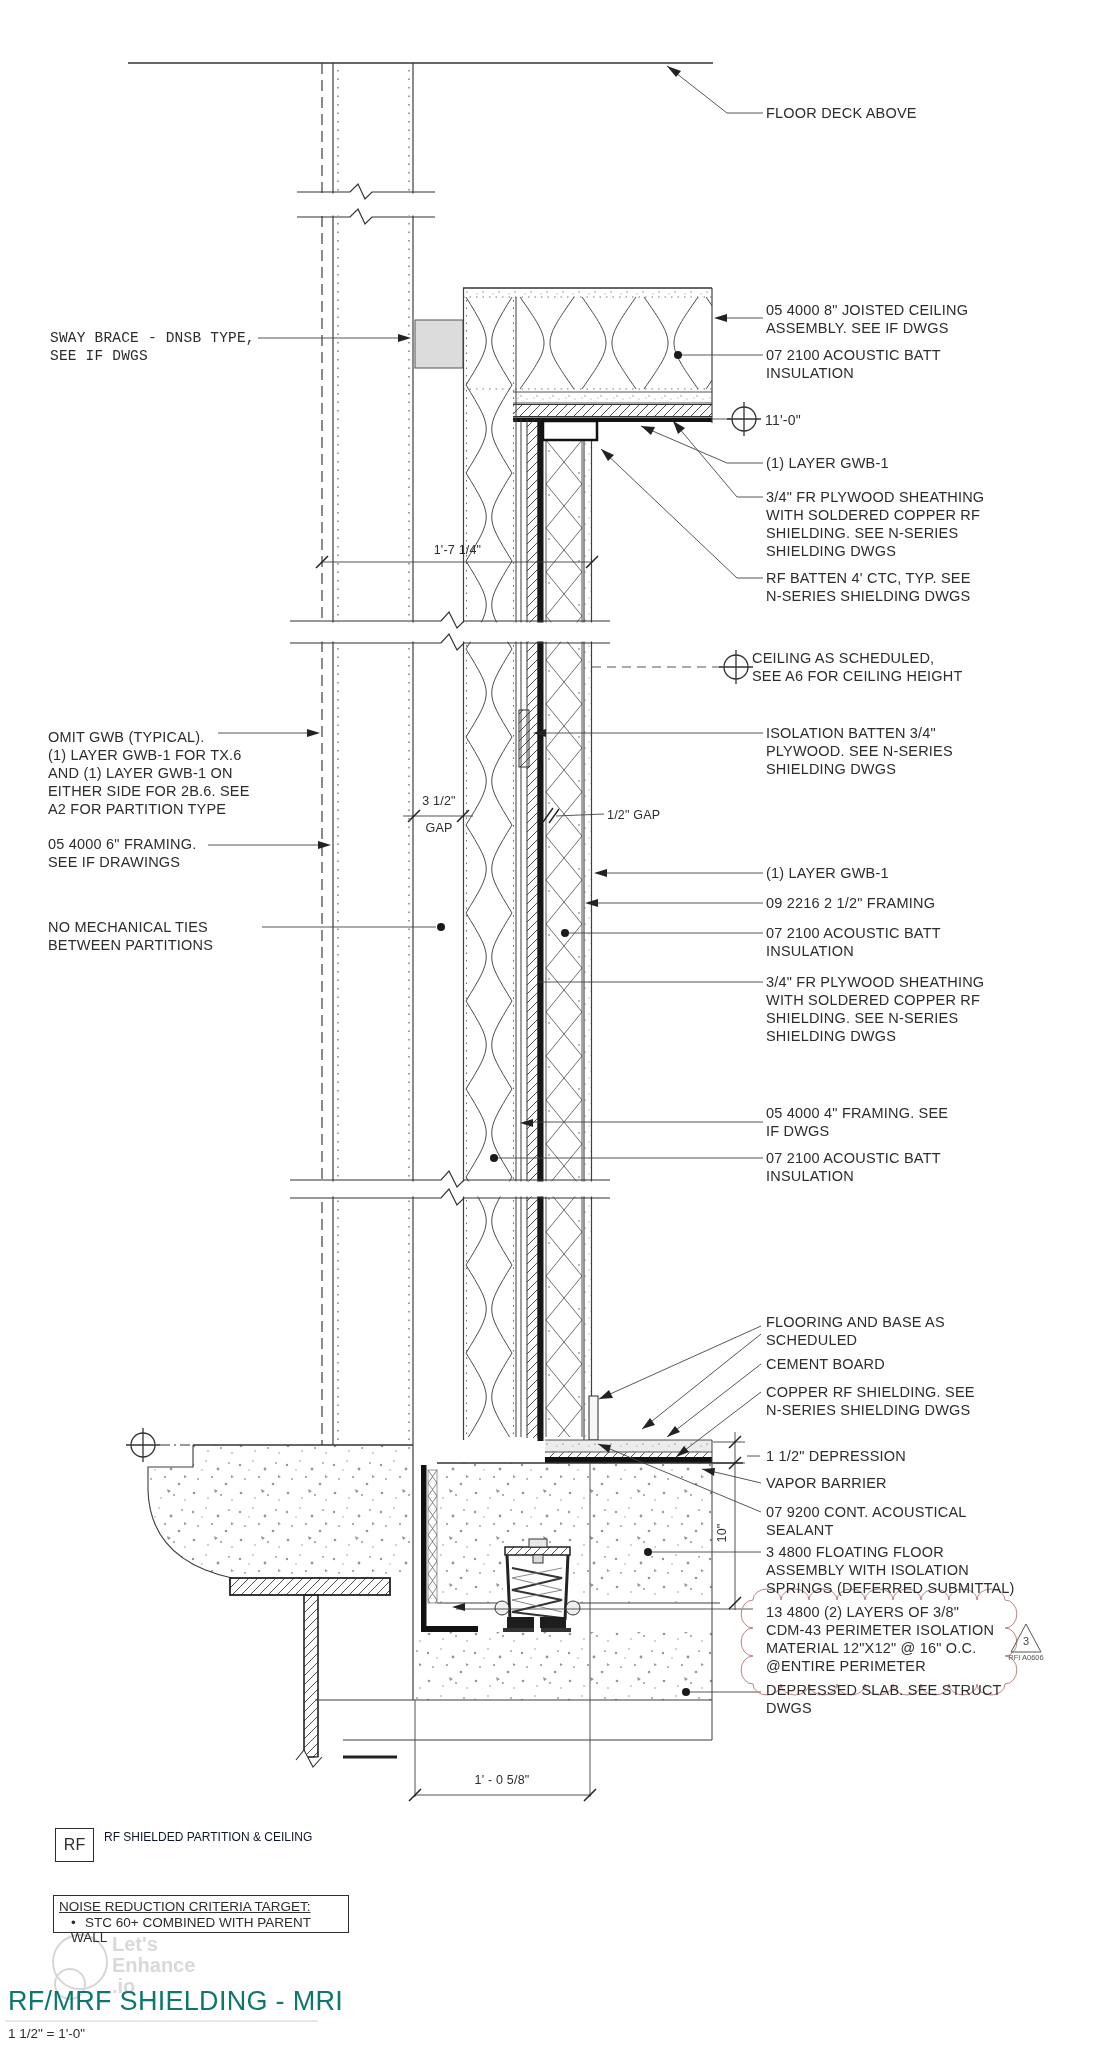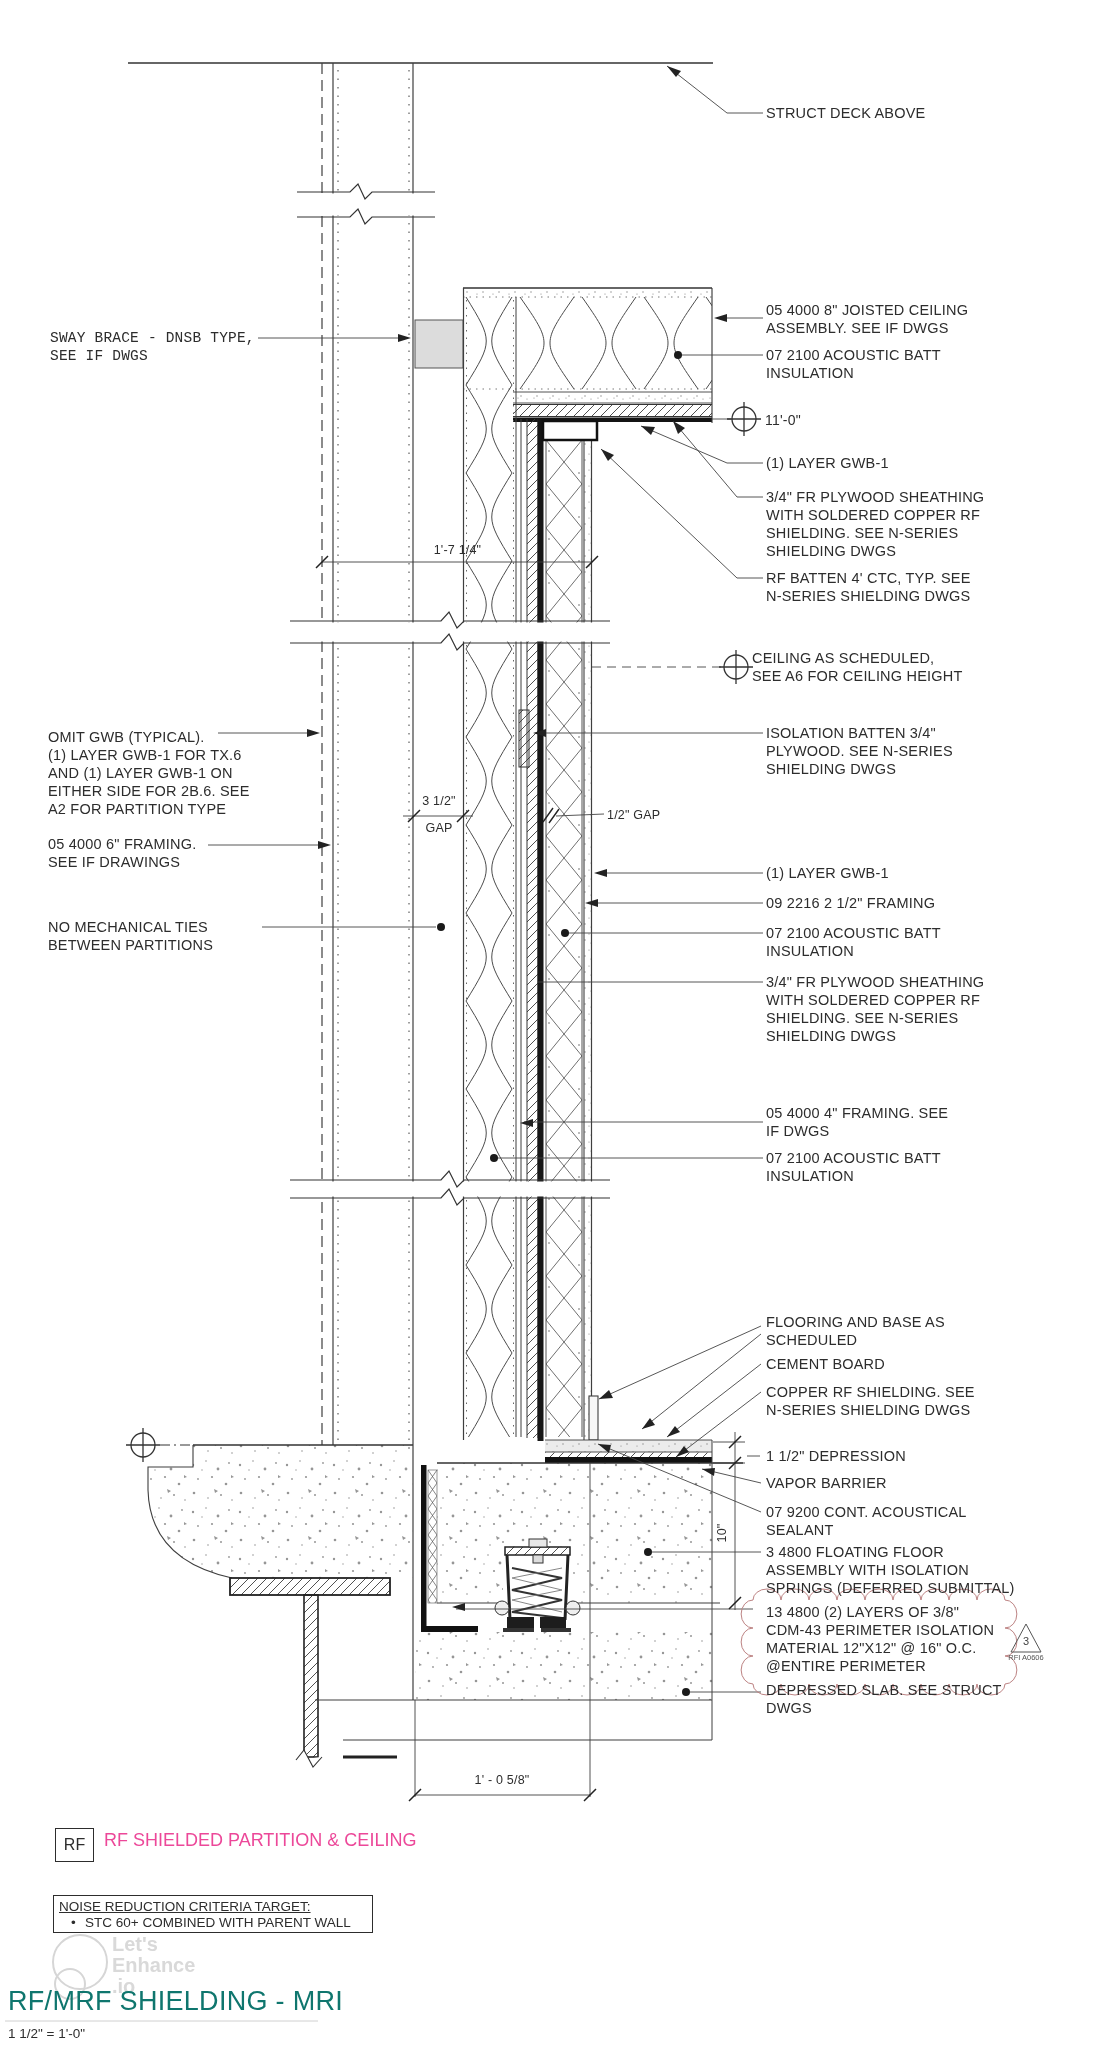--- a/index.html
+++ b/index.html
@@ -6,22 +6,22 @@
   #page{position:relative;width:1093px;height:2048px;background:#fff;overflow:hidden;
         font-family:"Liberation Sans",sans-serif;}
   svg{position:absolute;left:0;top:0;}
   .ann{position:absolute;font:14.5px/18px "Liberation Sans",sans-serif;color:#2d2d2d;
        white-space:pre-line;letter-spacing:.2px;}
   .dim{font-size:12.5px;color:#2d2d2d;}
   .ctr{text-align:center;}
   .rot{transform:rotate(-90deg);transform-origin:center center;}
   .rf-box{position:absolute;left:55px;top:1828px;width:37px;height:32px;border:1.6px solid #2d2d2d;
           display:flex;align-items:center;justify-content:center;font-size:16px;color:#2d2d2d;}
-  .legend-label{position:absolute;left:104px;top:1830px;font-size:18px;color:#ec4899;}
-  .noise-box{position:absolute;left:53px;top:1895px;width:320px;height:38px;border:1.4px solid #2d2d2d;
+  .legend-label{position:absolute;left:104px;top:1830px;font-size:12px;color:#0f172a;}
+  .noise-box{position:absolute;left:53px;top:1895px;width:296px;height:38px;border:1.4px solid #2d2d2d;
              padding:3px 0 14px 5px;box-sizing:border-box;font-size:13.5px;color:#2d2d2d;}
   .noise-head{text-decoration:underline;}
   .noise-line{margin-top:1px;padding-left:12px;}
   .bullet{display:inline-block;width:14px;}
   .sheet-title{position:absolute;left:8px;top:1986px;font-size:27px;color:#0f766e;letter-spacing:.3px;}
   .sheet-scale{position:absolute;left:8px;top:2026px;font-size:13.5px;color:#2d2d2d;}
   .wm{position:absolute;left:112px;top:1934px;font-size:20px;line-height:21px;font-weight:bold;
       color:#d9d9d9;white-space:pre-line;}
   .rev-num{position:absolute;left:1015px;top:1635px;width:22px;text-align:center;font-size:11px;color:#444;}
   .rev-ref{position:absolute;left:998px;top:1653px;width:56px;text-align:center;font-size:7.5px;color:#555;}
@@ -291,21 +291,21 @@
   <polygon points="1026,1624 1011,1652 1041,1652" fill="none" stroke="#555" stroke-width="1"></polygon>
 
   <g stroke="#d6d6d6" stroke-width="2" fill="none">
     <circle cx="80" cy="1962" r="27"></circle>
         <circle cx="70" cy="1984" r="15"></circle>
   </g>
 
   <path d="M5,2021 H318" stroke="#d0d0d0" stroke-width="1"></path>
 </svg>
 
-<div class="ann" style="left:766px;top:104px;">STRUCT DECK ABOVE</div>
+<div class="ann" style="left:766px;top:104px;">FLOOR DECK ABOVE</div>
 <div class="ann" style="left:50px;top:329px;font-family:Liberation Mono, monospace;">SWAY BRACE - DNSB TYPE,
 SEE IF DWGS</div>
 <div class="ann" style="left:766px;top:301px;">05 4000 8" JOISTED CEILING
 ASSEMBLY. SEE IF DWGS</div>
 <div class="ann" style="left:766px;top:346px;">07 2100 ACOUSTIC BATT
 INSULATION</div>
 <div class="ann" style="left:765px;top:411px;font-size:14px;">11'-0"</div>
 <div class="ann" style="left:766px;top:454px;">(1) LAYER GWB-1</div>
 <div class="ann" style="left:766px;top:488px;">3/4" FR PLYWOOD SHEATHING
 WITH SOLDERED COPPER RF

